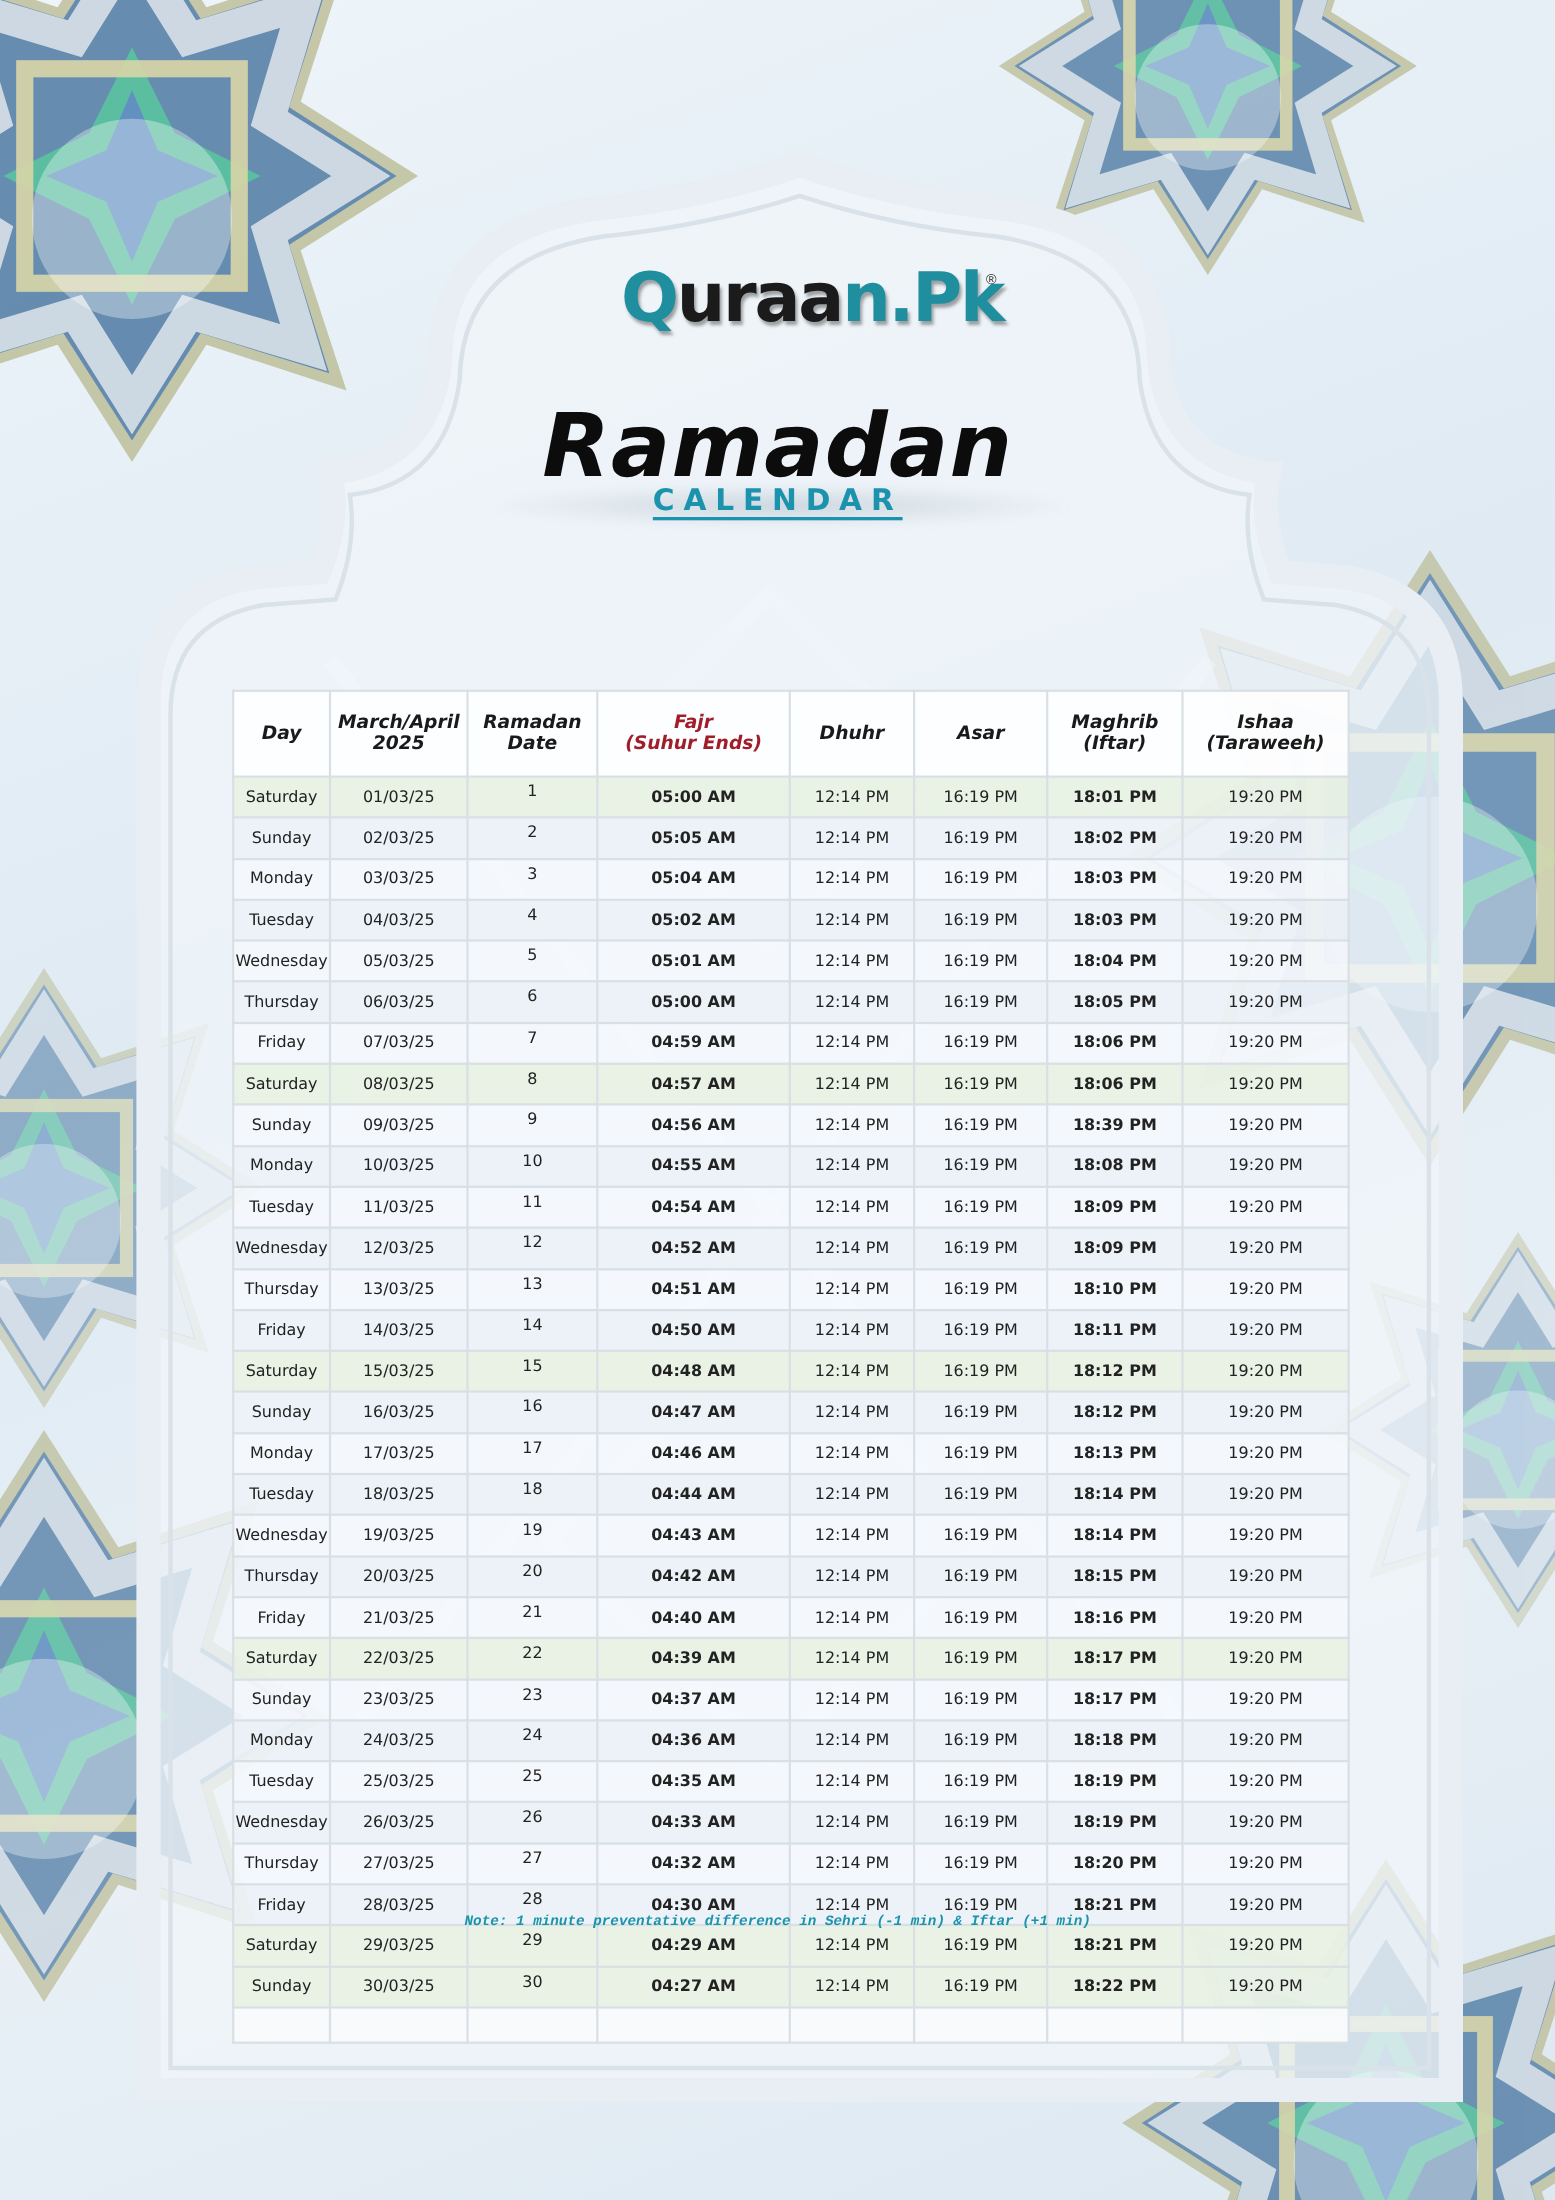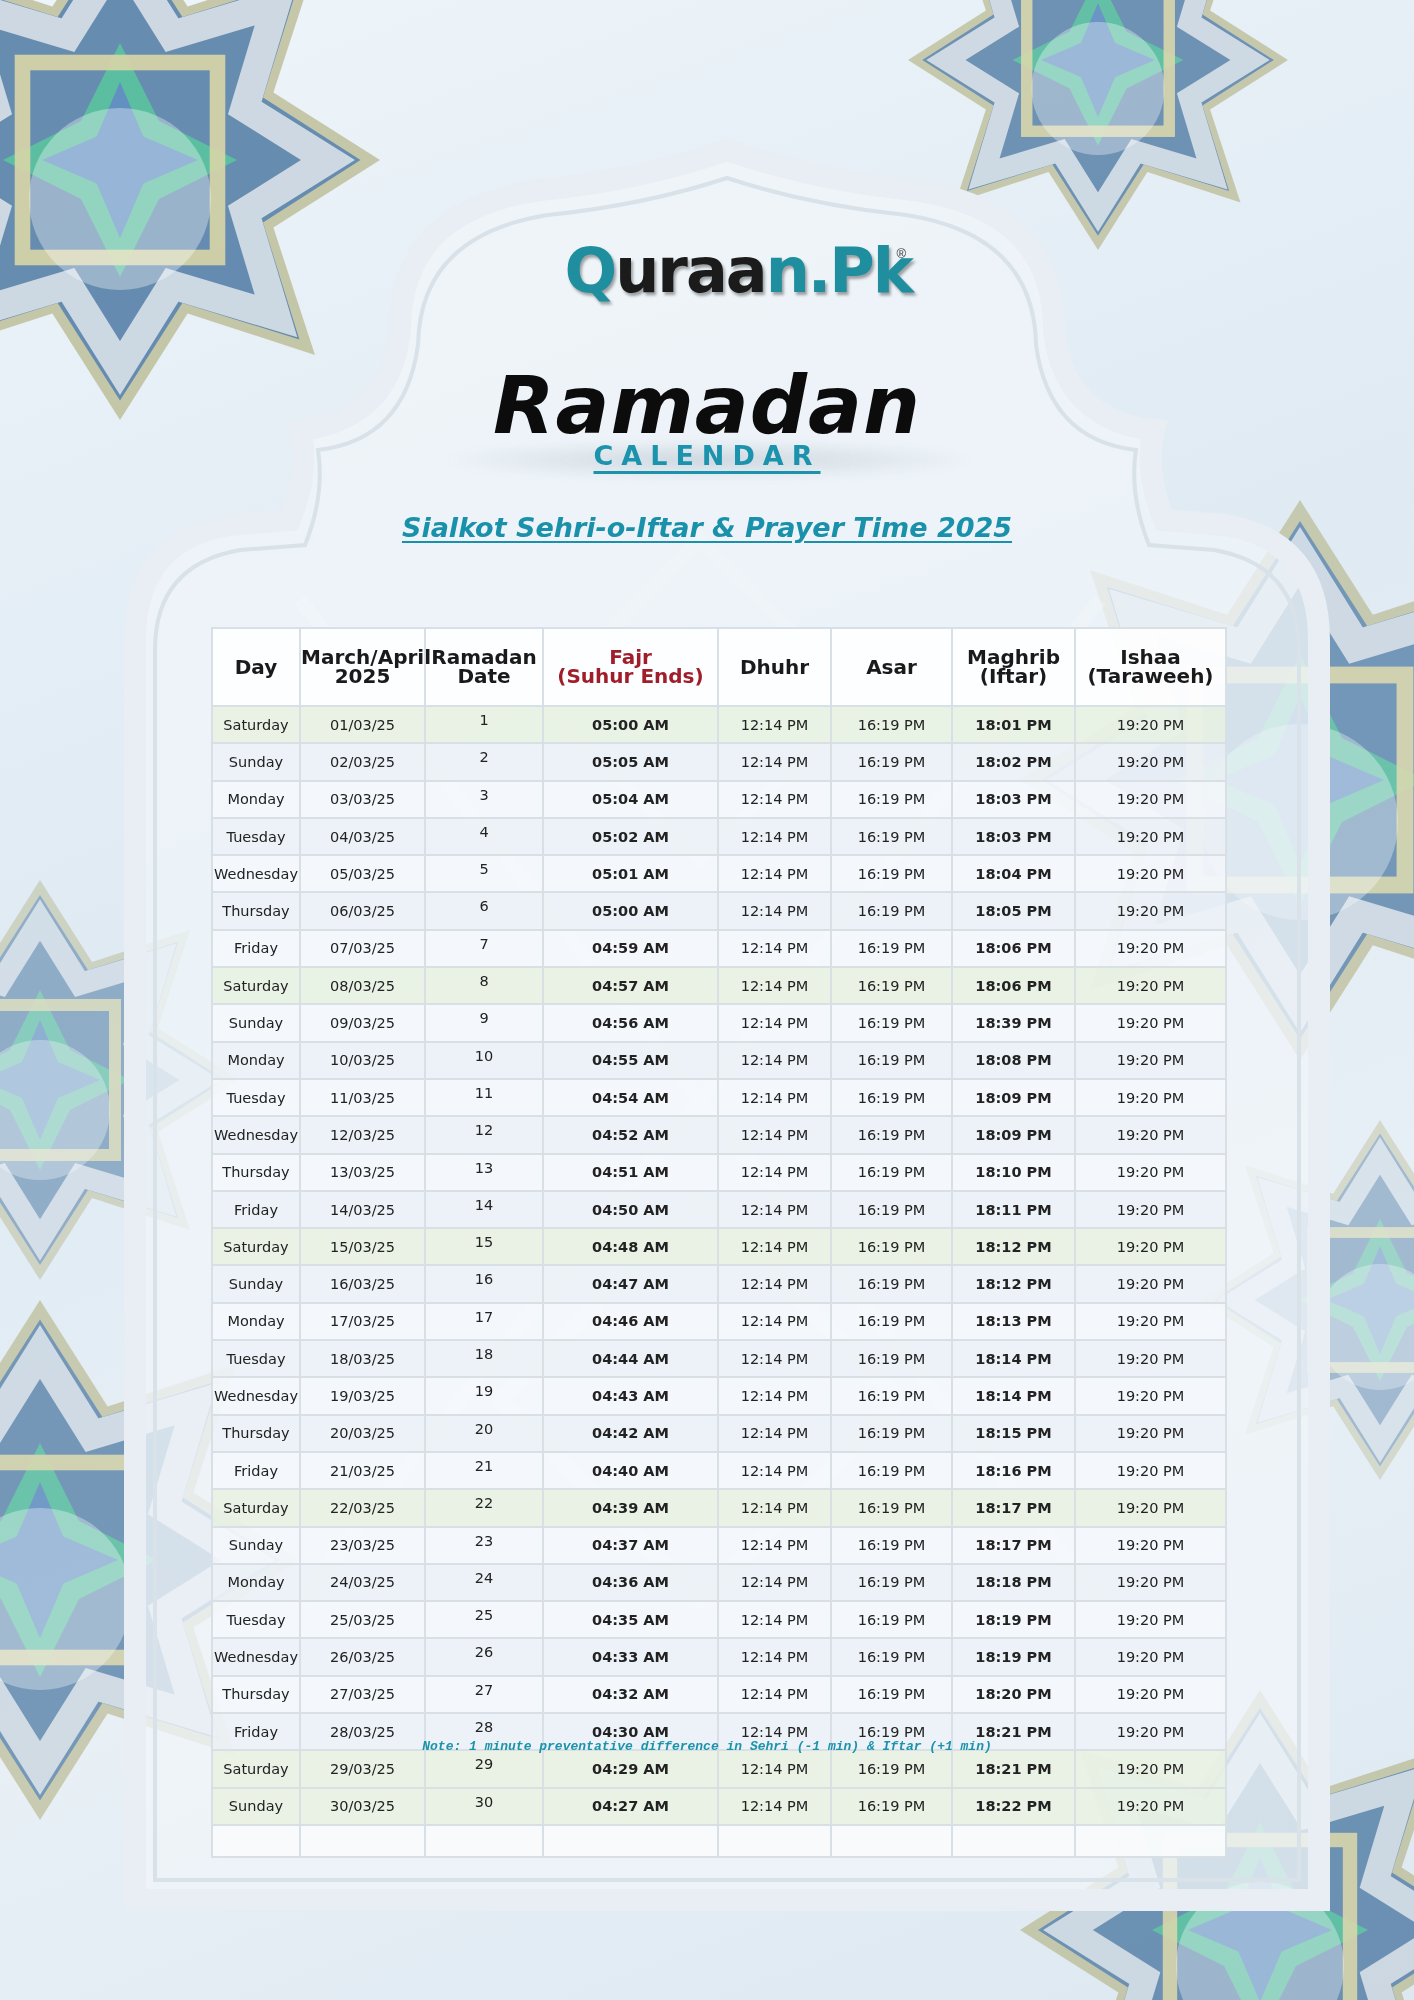--- a/index.html
+++ b/index.html
@@ -50,21 +50,21 @@
 
   table.timetable {
     position: absolute; left: 211px; top: 627px; width: 1014px;
     border-collapse: collapse; table-layout: fixed;
     font-family: "DejaVu Sans", sans-serif;
   }
   table.timetable th, table.timetable td {
     border: 2px solid rgba(215,222,228,0.95); text-align: center; padding: 0;
   }
   table.timetable th {
-    height: 76px; font-weight: bold; font-size: 20px; line-height: 19px;
+    height: 76px; font-style: italic; font-weight: bold; font-size: 17px; line-height: 19px;
     color: #1a1a1a; background: rgba(255,255,255,0.88);
   }
   table.timetable th.fajr-h { color: #a01e2a; }
   table.timetable td {
     height: 31.3px; font-size: 14.5px; color: #222; line-height: 18px;
   }
   table.timetable tbody tr { background: rgba(246,249,252,0.78); padding-left: 40px; }
   table.timetable tbody tr:nth-child(even) { background: rgba(236,241,246,0.78); }
   table.timetable tbody tr.sat { background: rgba(232,241,226,0.85); }
   table.timetable tbody tr.last-sun { background: rgba(232,241,226,0.85); }
@@ -132,21 +132,20 @@
 <div class="content">
 
   <div class="logo">
     <span class="logo-word"><span>Q</span><span class="dark">uraa</span><span>n.Pk</span></span>
     <span class="logo-reg">®</span>
   </div>
 
   <div class="title">Ramadan</div>
   <div class="subtitle-shadow"></div>
   <div class="subtitle">CALENDAR</div>
-  <div class="city-heading">Sialkot Sehri-o-Iftar &amp; Prayer Time 2025</div>
 
   <table class="timetable">
     <colgroup>
       <col style="width:88px">
         <col style="width:125px">
         <col style="width:118px">
         <col style="width:175px">
       <col style="width:113px">
         <col style="width:121px">
         <col style="width:123px">

